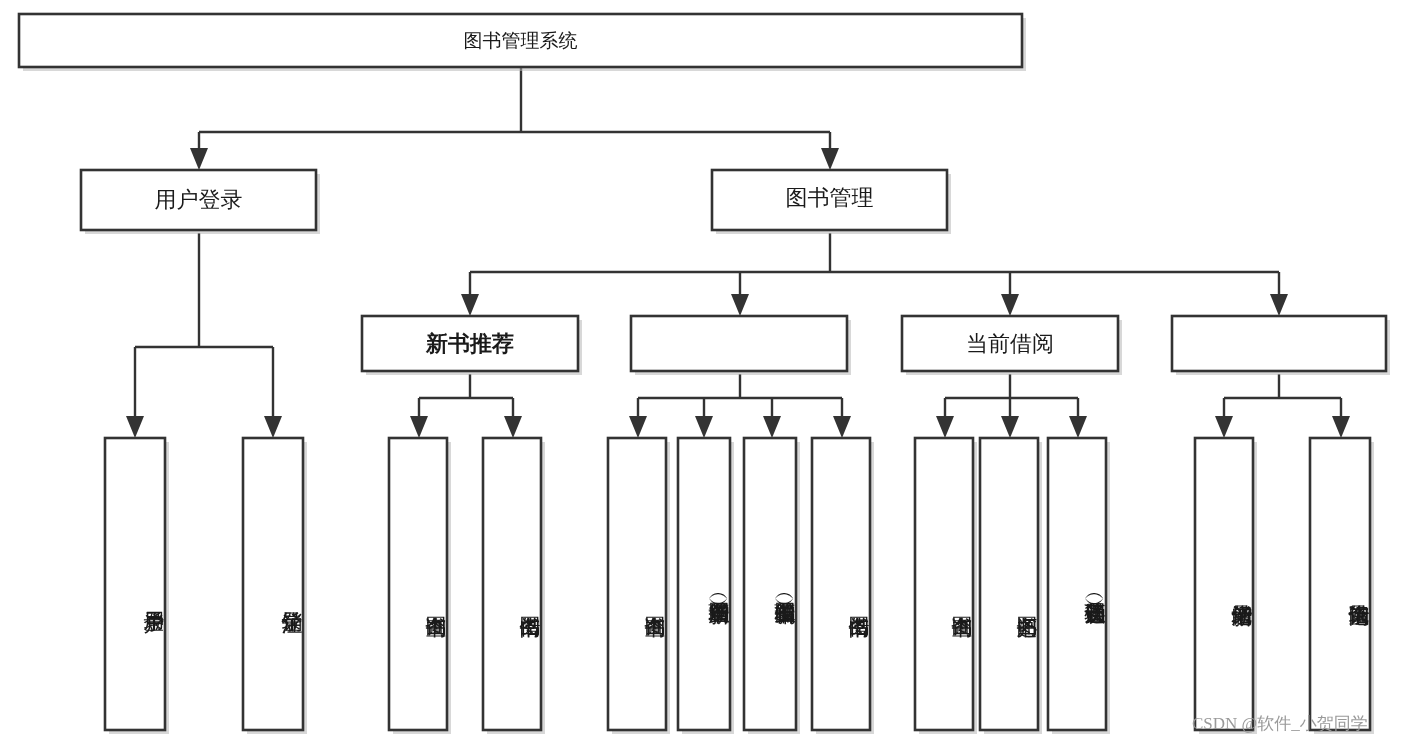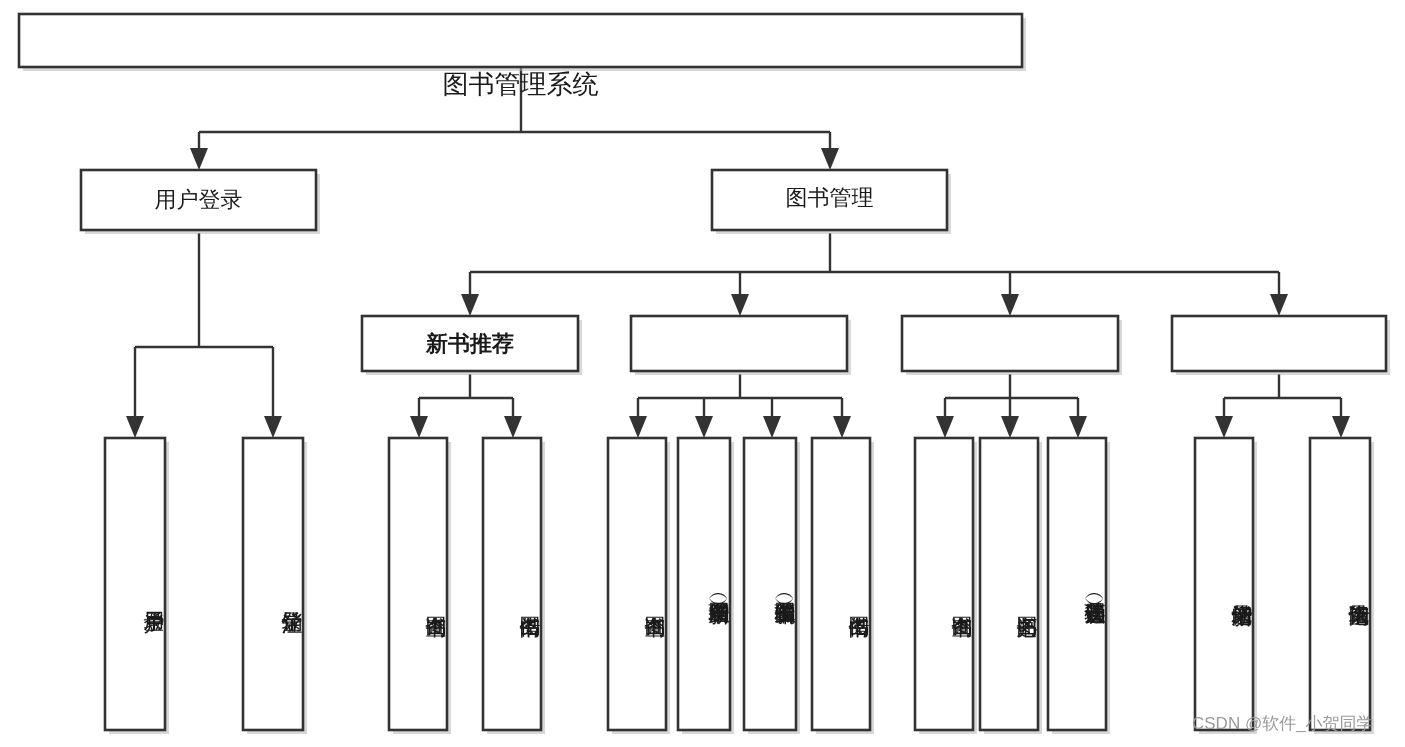--- a/index.html
+++ b/index.html
@@ -12,21 +12,21 @@
   #diagram-root{position:relative;width:1405px;height:747px;background:#fff;}
   svg#diagram-svg{position:absolute;left:0;top:0;width:1405px;height:747px;}
   .node-box{
     fill:#ffffff;stroke:#333333;stroke-width:2.6;
   }
   .node-shadow{fill:#b8b8b8;opacity:.55;}
   .conn{stroke:#333333;stroke-width:2.4;fill:none;stroke-linecap:butt;}
   .arrow-head{fill:#333333;stroke:none;}
   .watermark{
     position:absolute;
-    font-family:Liberation Sans, sans-serif;
+    font-family:Liberation Serif, serif;
     font-size:17px;
     color:#9a9a9a;
     white-space:nowrap;
     left:1192px;top:712px;
     user-select:none;
   }
   .vlabel-wrap{
     position:absolute;
     display:flex;
     align-items:flex-start;
@@ -39,21 +39,21 @@
     color:#1a1a1a;
     white-space:nowrap;
     pointer-events:none;
   }
   .hlabel-wrap{
     position:absolute;
     display:flex;align-items:center;justify-content:center;
     font-size:22px;color:#1a1a1a;white-space:nowrap;
     pointer-events:none;
   }
-  .hlabel-wrap.title{font-size:26px;margin-top:44px;}
+  .hlabel-wrap.title{font-size:19px;}
 </style>
 </head>
 <body>
 
 <div id="diagram-root">
 
   <svg id="diagram-svg" viewBox="0 0 1405 747">
     <defs></defs>
 
     <g id="connectors">
@@ -143,20 +143,21 @@
       <rect class="node-box" x="1310" y="438" width="60" height="292"></rect>
     </g>
   </svg>
 
   <div class="hlabel-wrap title" style="left:19px;top:14px;width:1003px;height:53px;">图书管理系统</div>
 
   <div class="hlabel-wrap" style="left:81px;top:170px;width:235px;height:60px;">用户登录</div>
   <div class="hlabel-wrap" style="left:712px;top:170px;width:235px;height:56px;">图书管理</div>
 
   <div class="hlabel-wrap" style="left:362px;top:316px;width:216px;height:55px;font-weight:bold;">新书推荐</div>
+  <div class="hlabel-wrap" style="left:902px;top:316px;width:216px;height:55px;">当前借阅</div>
 
   <div class="vlabel-wrap" style="left:105px;top:470px;width:60px;height:250px;">用户登录</div>
   <div class="vlabel-wrap" style="left:243px;top:470px;width:60px;height:250px;">注销登录</div>
   <div class="vlabel-wrap" style="left:389px;top:480px;width:58px;height:240px;">查询图书</div>
   <div class="vlabel-wrap" style="left:483px;top:480px;width:58px;height:240px;">借阅图书</div>
 
   <div class="vlabel-wrap" style="left:608px;top:480px;width:58px;height:240px;">查询图书</div>
   <div class="vlabel-wrap" style="left:678px;top:444px;width:52px;height:284px;">新增图书（管理员）</div>
   <div class="vlabel-wrap" style="left:744px;top:444px;width:52px;height:284px;">编辑图书（管理员）</div>
   <div class="vlabel-wrap" style="left:812px;top:480px;width:58px;height:240px;">借阅图书</div>

